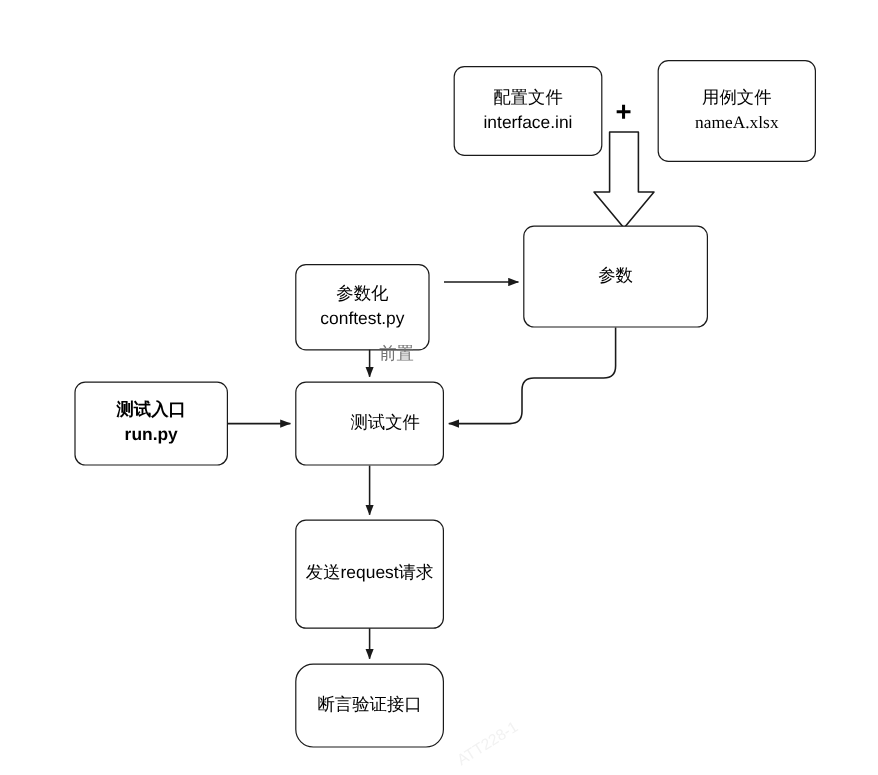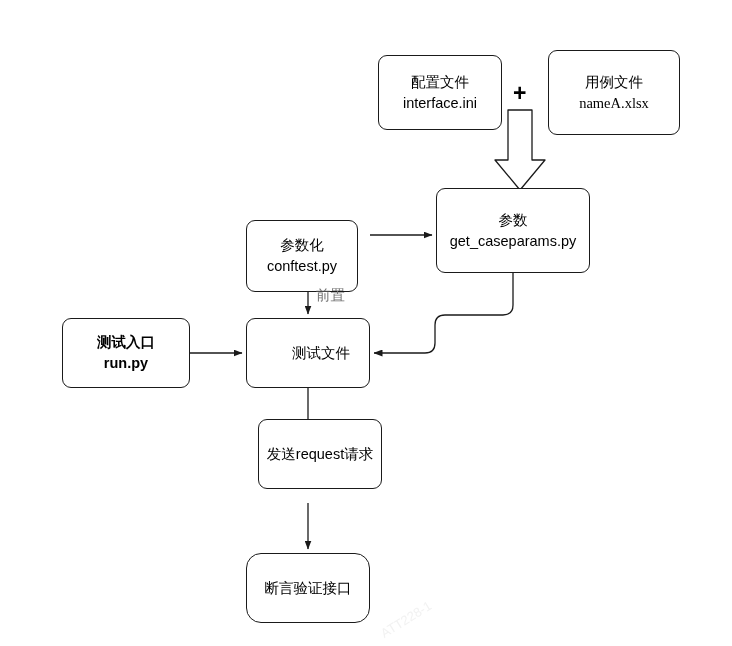--- a/index.html
+++ b/index.html
@@ -104,35 +104,34 @@
 
 <div class="plus-sign" style="left:513px; top:82px;">+</div>
 
 <div class="node" style="left:246px; top:198px; width:112px; height:72px;margin-top:22px;">
   <span class="ln">参数化</span>
   <span class="ln">conftest.py</span>
 </div>
 
 <div class="node" style="left:436px; top:188px; width:154px; height:85px;">
   <span class="ln">参数</span>
-  <span class="ln">get_caseparams.py</span>
 </div>
 
 <div class="edge-label" style="left:316px; top:288px;">前置</div>
 
 <div class="node" style="left:62px; top:318px; width:128px; height:70px;font-weight:bold;">
   <span class="ln">测试入口</span>
   <span class="ln">run.py</span>
 </div>
 
 <div class="node" style="left:246px; top:318px; width:124px; height:70px;padding-left:26px;">
   <span class="ln">测试文件</span>
 </div>
 
-<div class="node" style="left:246px; top:419px; width:124px; height:70px;margin-left:12px;">
+<div class="node" style="left:246px; top:433px; width:124px; height:91px;">
   <span class="ln">发送request请求</span>
 </div>
 
 <div class="node" style="left:246px; top:553px; width:124px; height:70px;border-radius:15px;">
   <span class="ln">断言验证接口</span>
 </div>
 
 <div class="watermark" style="left:378px; top:628px;">ATT228-1</div>
 
 </body></html>

